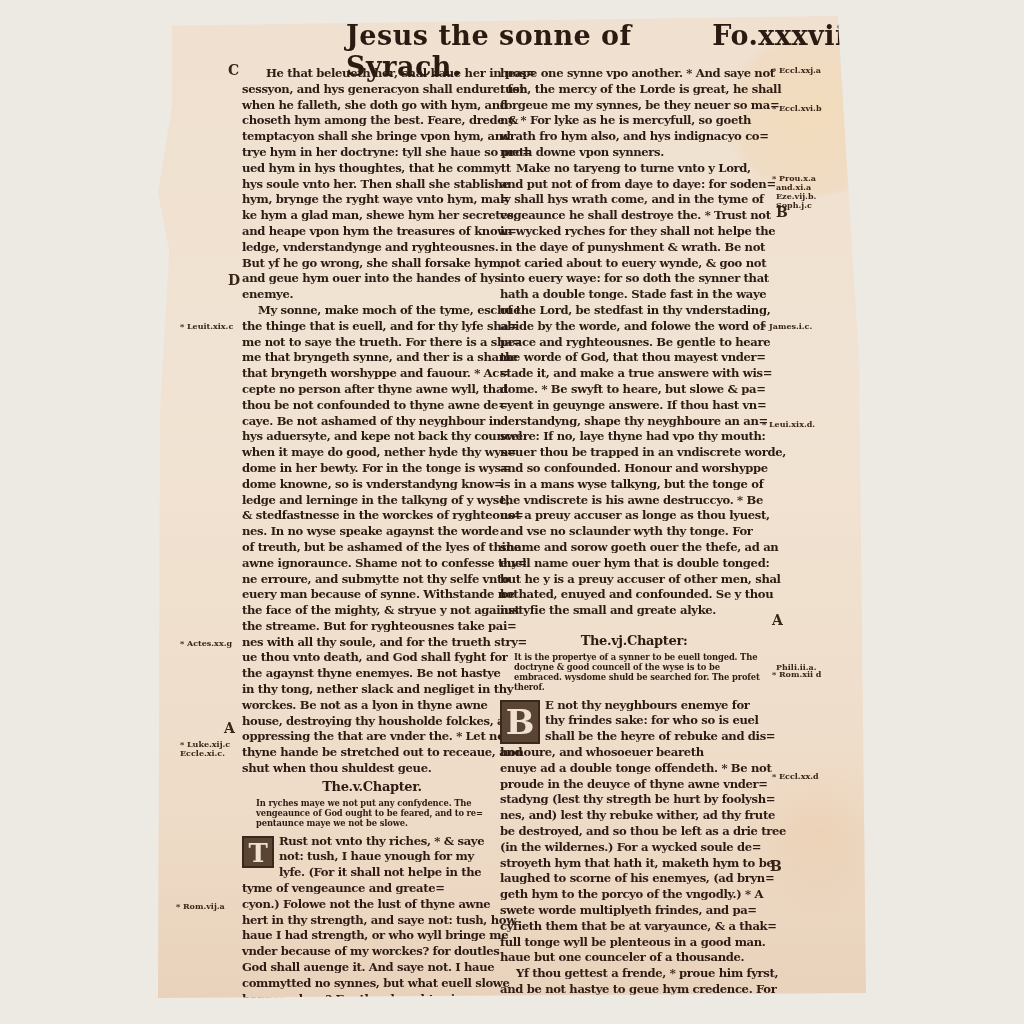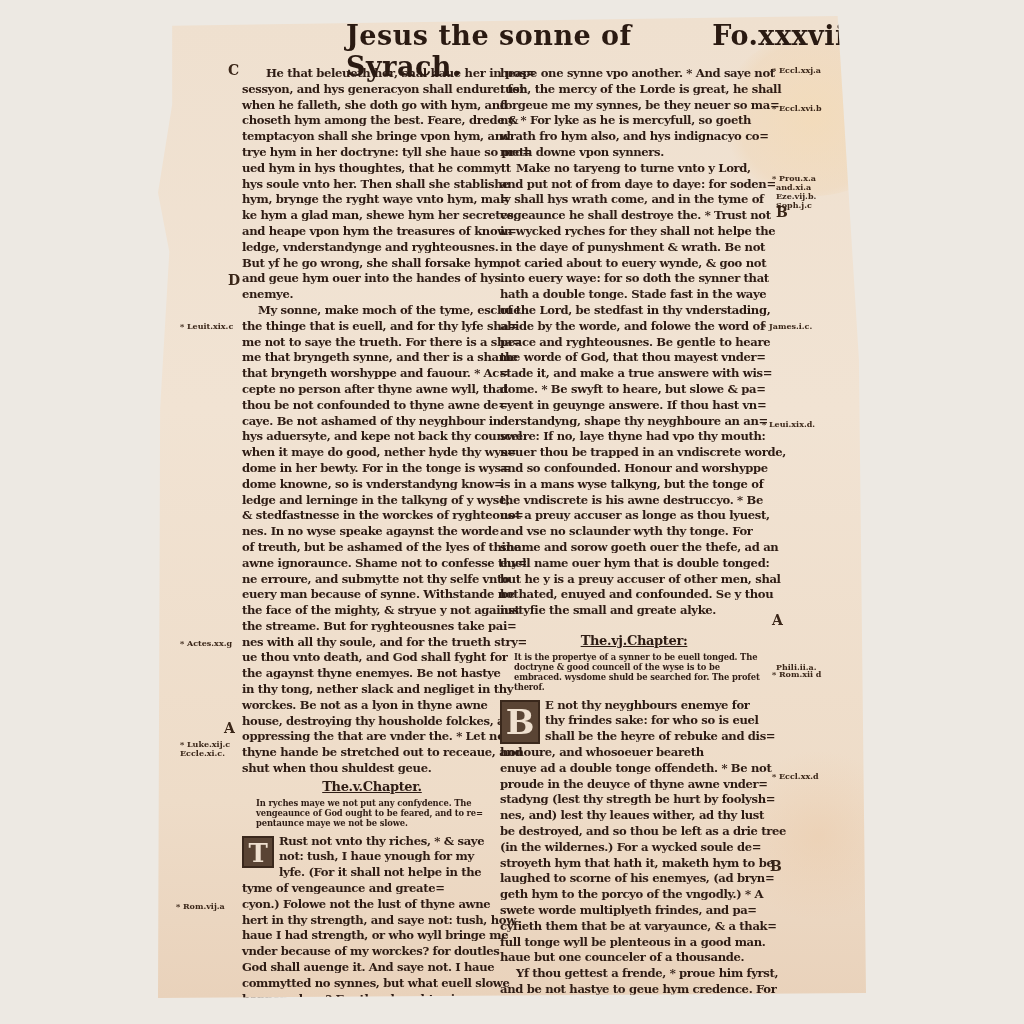--- a/index.html
+++ b/index.html
@@ -12,21 +12,21 @@
   .stain.a{left:560px;top:20px;width:190px;height:160px;background:radial-gradient(circle,rgba(245,215,170,.55) 0%,rgba(240,205,160,.25) 60%,rgba(0,0,0,0) 72%);}
   .stain.b{left:590px;top:720px;width:140px;height:200px;background:radial-gradient(circle,rgba(235,200,165,.45) 0%,rgba(0,0,0,0) 70%);}
   .header{position:absolute;left:188px;top:4px;width:520px;display:flex;justify-content:space-between;align-items:baseline;
     font-family:"DejaVu Serif",serif;font-weight:bold;font-size:27px;color:#2a1a12;letter-spacing:.5px;}
   .col{position:absolute;font-family:"DejaVu Serif",serif;font-weight:bold;color:#2e1c14;font-size:11.6px;line-height:15.8px;letter-spacing:-.35px;}
   .col .ln{white-space:nowrap;}
   .col.left{left:84px;top:50px;width:260px;}
   .col.right{left:342px;top:50px;width:268px;}
   .marg{position:absolute;font-family:"DejaVu Serif",serif;font-weight:bold;color:#3a2618;font-size:8px;line-height:9px;white-space:nowrap;}
   .marg.big{font-size:14px;}
-  .chap{text-align:center;font-size:13px;padding:2px 0 3px;text-decoration:underline;}
+  .chap{text-align:center;font-size:13px;padding:2px 0 3px;}
   .summary{font-size:8.4px;line-height:10px;margin:0 0 6px 14px;letter-spacing:-.15px;}
   .initial{float:left;width:32px;height:32px;margin:2px 5px 0 0;background:#5a4434;border:2px solid #3a281c;
      color:#efe0cf;font-size:26px;line-height:30px;text-align:center;font-weight:bold;box-sizing:border-box;}
   .initial.b{width:40px;height:44px;font-size:34px;line-height:40px;}
 </style>
 </head>
 <body>
 
 <div class="page">
   <div class="stain a"></div>
@@ -168,21 +168,21 @@
     <div class="summary">It is the propertye of a synner to be euell tonged. The doctryne &amp; good councell of the wyse is to be embraced. wysdome shuld be searched for. The profet therof.</div>
 
     <div class="initial b">B</div>
     <div class="ln">E not thy neyghbours enemye for</div>
     <div class="ln">thy frindes sake: for who so is euel</div>
     <div class="ln">shall be the heyre of rebuke and dis=</div>
     <div class="ln">honoure, and whosoeuer beareth</div>
     <div class="ln" style="clear:left">enuye ad a double tonge offendeth. * Be not</div>
     <div class="ln">proude in the deuyce of thyne awne vnder=</div>
     <div class="ln">stadyng (lest thy stregth be hurt by foolysh=</div>
-    <div class="ln">nes, and) lest thy leaues wither, ad thy lust</div>
+    <div class="ln">nes, and) lest thy rebuke wither, ad thy frute</div>
     <div class="ln">be destroyed, and so thou be left as a drie tree</div>
     <div class="ln">(in the wildernes.) For a wycked soule de=</div>
     <div class="ln">stroyeth hym that hath it, maketh hym to be</div>
     <div class="ln">laughed to scorne of his enemyes, (ad bryn=</div>
     <div class="ln">geth hym to the porcyo of the vngodly.) * A</div>
     <div class="ln">swete worde multiplyeth frindes, and pa=</div>
     <div class="ln">cyfieth them that be at varyaunce, &amp; a thak=</div>
     <div class="ln">full tonge wyll be plenteous in a good man.</div>
     <div class="ln">haue but one counceler of a thousande.</div>
     <div class="ln" style="padding-left:16px">Yf thou gettest a frende, * proue him fyrst,</div>

